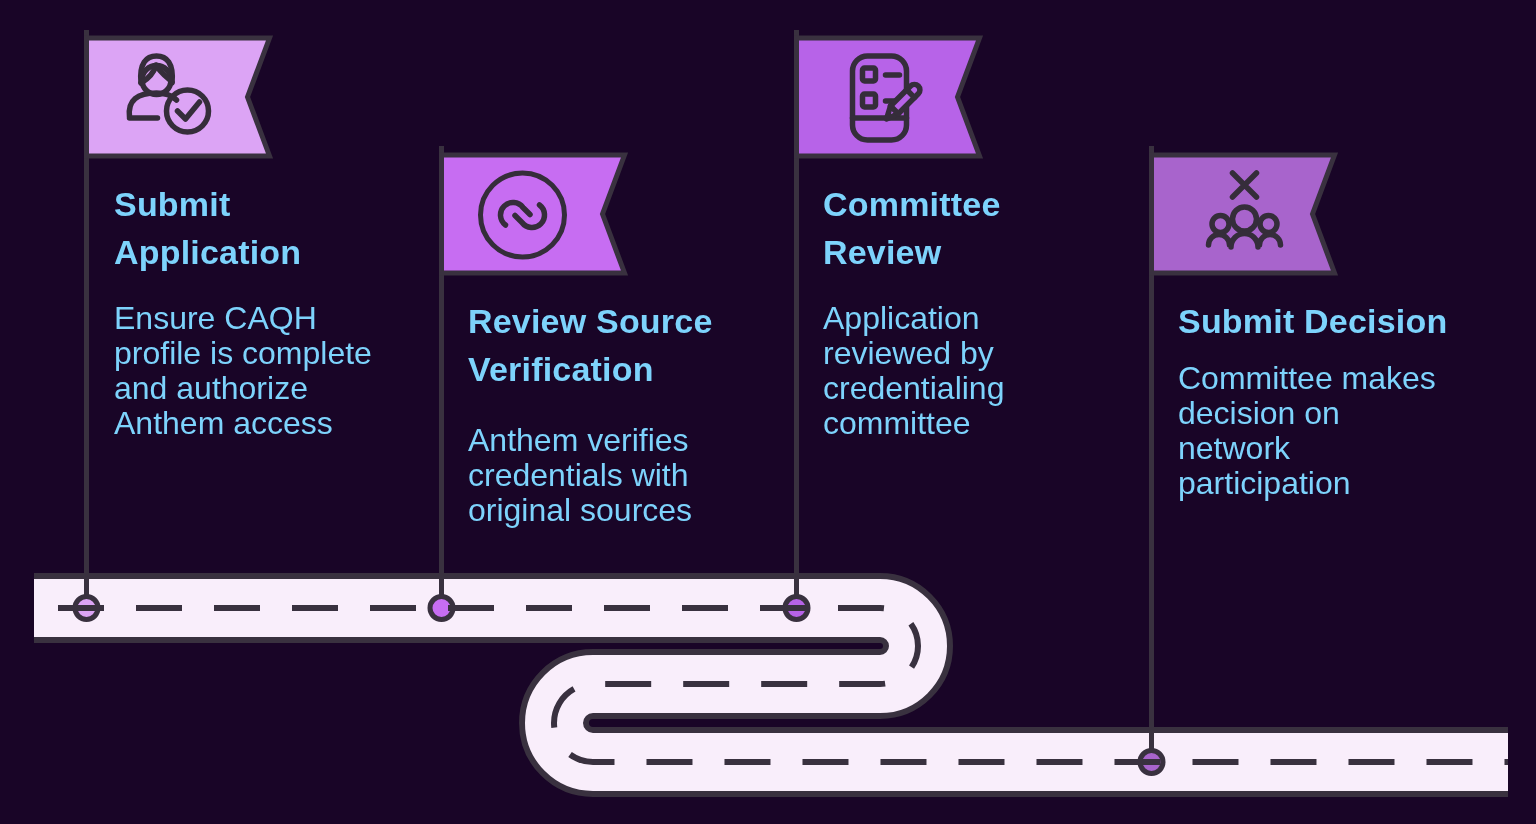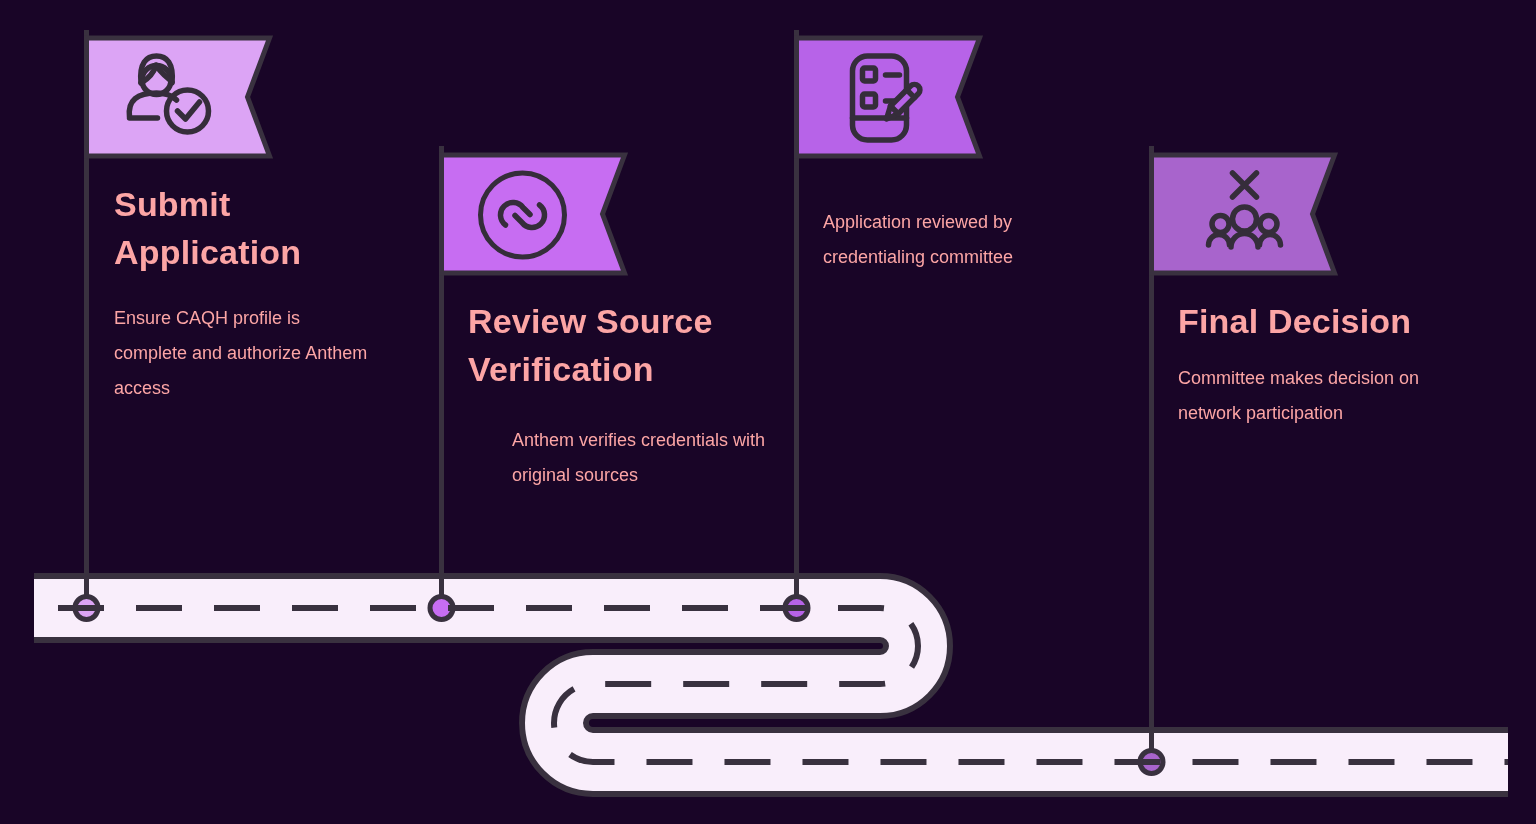--- a/index.html
+++ b/index.html
@@ -3,29 +3,29 @@
 <meta charset="utf-8">
 <style>
   html,body { margin:0; padding:0; background:#190527; }
   .stage {
     position:relative; width:1536px; height:824px; overflow:hidden;
     background:#190527;
     font-family:"Liberation Sans", sans-serif;
   }
   svg.scene { position:absolute; left:0; top:0; }
 
-  .step-text { position:absolute; color:#fca5a5; }
+  .step-text { position:absolute; color:#7dd3fc; }
   .step-title { margin:0; font-size:34px; font-weight:bold; line-height:48px; letter-spacing:0.2px; }
-  .step-desc  { margin:25px 0 0 0; font-size:18px; font-weight:normal; line-height:35px; }
+  .step-desc  { margin:25px 0 0 0; font-size:32px; font-weight:normal; line-height:35px; }
 
   .c1 { left:114px; top:180px; width:262px; }
   .c2 { left:468px; top:297px; width:300px; }
   .c3 { left:823px; top:180px; width:262px; }
   .c4 { left:1178px; top:297px; width:276px; }
-  .c2 .step-desc { margin-top:30px;margin-left:44px; }
+  .c2 .step-desc { margin-top:30px; }
   .c4 .step-desc { margin-top:16px; }
 
   
   .ic { fill:none; stroke:#352d3a; stroke-width:5.5; stroke-linecap:round; stroke-linejoin:round; }
   .flag-shape { stroke:#39313f; stroke-width:5; stroke-linejoin:miter; }
 </style>
 </head>
 <body>
 
 <div class="stage">
@@ -99,21 +99,22 @@
     <h2 class="step-title">Submit Application</h2>
     <p class="step-desc">Ensure CAQH profile is complete and authorize Anthem access</p>
   </div>
 
   <div class="step-text c2">
     <h2 class="step-title">Review Source Verification</h2>
     <p class="step-desc">Anthem verifies credentials with original sources</p>
   </div>
 
   <div class="step-text c3">
+    <h2 class="step-title">Committee Review</h2>
     <p class="step-desc">Application reviewed by credentialing committee</p>
   </div>
 
   <div class="step-text c4">
-    <h2 class="step-title">Final Decision</h2>
+    <h2 class="step-title">Submit Decision</h2>
     <p class="step-desc">Committee makes decision on network participation</p>
   </div>
 
 </div>
 
 </body></html>

